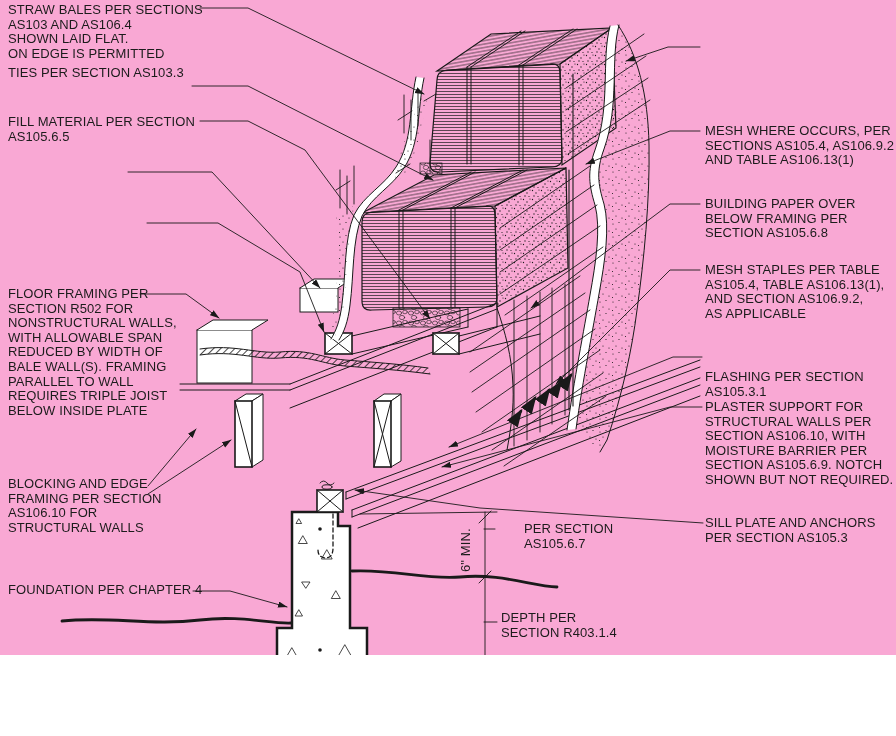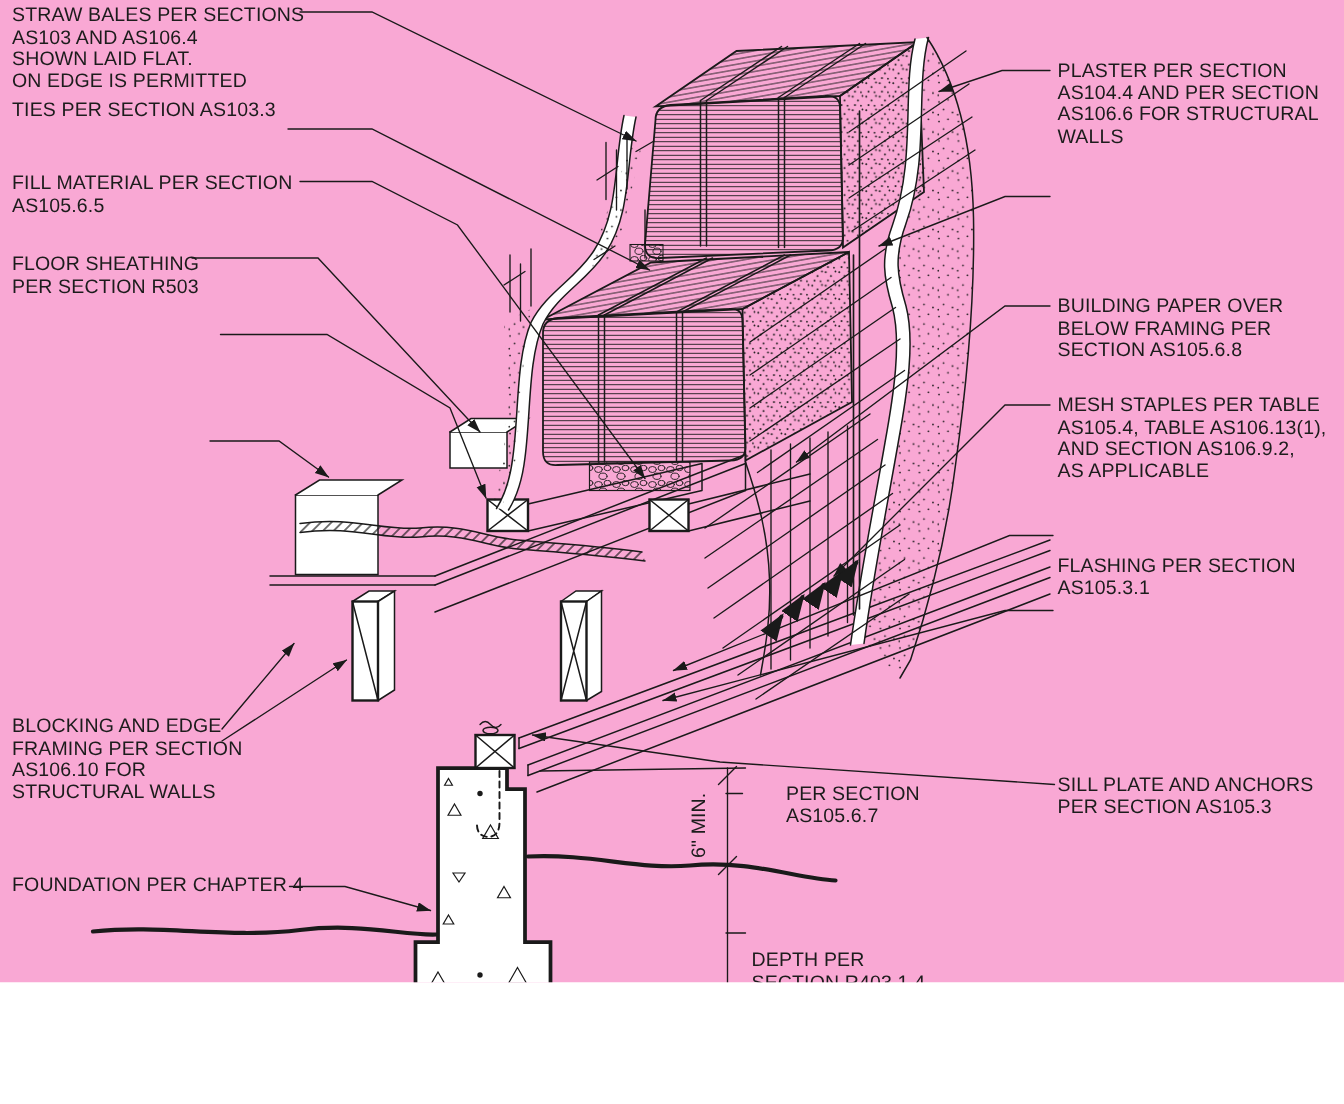--- a/index.html
+++ b/index.html
@@ -225,45 +225,57 @@
   </g>
 </svg>
 
 <div class="lbl" style="left:8px;top:3px">STRAW BALES PER SECTIONS
 AS103 AND AS106.4
 SHOWN LAID FLAT.
 ON EDGE IS PERMITTED</div>
 <div class="lbl" style="left:8px;top:66px">TIES PER SECTION AS103.3</div>
 <div class="lbl" style="left:8px;top:115px">FILL MATERIAL PER SECTION
 AS105.6.5</div>
-<div class="lbl" style="left:8px;top:169px">FLOOR SHEATHING
-PER SECTION R503</div>
+<div class="lbl" style="left:8px;top:287px">FLOOR FRAMING PER
+SECTION R502 FOR
+NONSTRUCTURAL WALLS,
+WITH ALLOWABLE SPAN
+REDUCED BY WIDTH OF
+BALE WALL(S). FRAMING
+PARALLEL TO WALL
+REQUIRES TRIPLE JOIST
+BELOW INSIDE PLATE</div>
 <div class="lbl" style="left:8px;top:477px">BLOCKING AND EDGE
 FRAMING PER SECTION
 AS106.10 FOR
 STRUCTURAL WALLS</div>
 <div class="lbl" style="left:8px;top:583px">FOUNDATION PER CHAPTER 4</div>
 
-<div class="lbl" style="left:705px;top:40px">PLASTER PER SECTION
-AS104.4 AND PER SECTION
-AS106.6 FOR STRUCTURAL
-WALLS</div>
+<div class="lbl" style="left:705px;top:124px">MESH WHERE OCCURS, PER
+SECTIONS AS105.4, AS106.9.2
+AND TABLE AS106.13(1)</div>
 <div class="lbl" style="left:705px;top:197px">BUILDING PAPER OVER
 BELOW FRAMING PER
 SECTION AS105.6.8</div>
 <div class="lbl" style="left:705px;top:263px">MESH STAPLES PER TABLE
 AS105.4, TABLE AS106.13(1),
 AND SECTION AS106.9.2,
 AS APPLICABLE</div>
 <div class="lbl" style="left:705px;top:370px">FLASHING PER SECTION
 AS105.3.1</div>
+<div class="lbl" style="left:705px;top:400px">PLASTER SUPPORT FOR
+STRUCTURAL WALLS PER
+SECTION AS106.10, WITH
+MOISTURE BARRIER PER
+SECTION AS105.6.9. NOTCH
+SHOWN BUT NOT REQUIRED.</div>
 <div class="lbl" style="left:705px;top:516px">SILL PLATE AND ANCHORS
 PER SECTION AS105.3</div>
 
 <div class="lbl" style="left:524px;top:522px">PER SECTION
 AS105.6.7</div>
 <div class="lbl rot" style="left:459px;top:572px">6" MIN.</div>
-<div class="lbl" style="left:501px;top:633px">DEPTH PER
+<div class="lbl" style="left:501px;top:611px">DEPTH PER
 SECTION R403.1.4</div>
 <div class="lbl" style="left:285px;top:694px">MIN. WIDTH</div>
 <div class="lbl" style="left:247px;top:716px">PER TABLE R403.1(2)</div>
 
 </div>
 
 </body></html>

